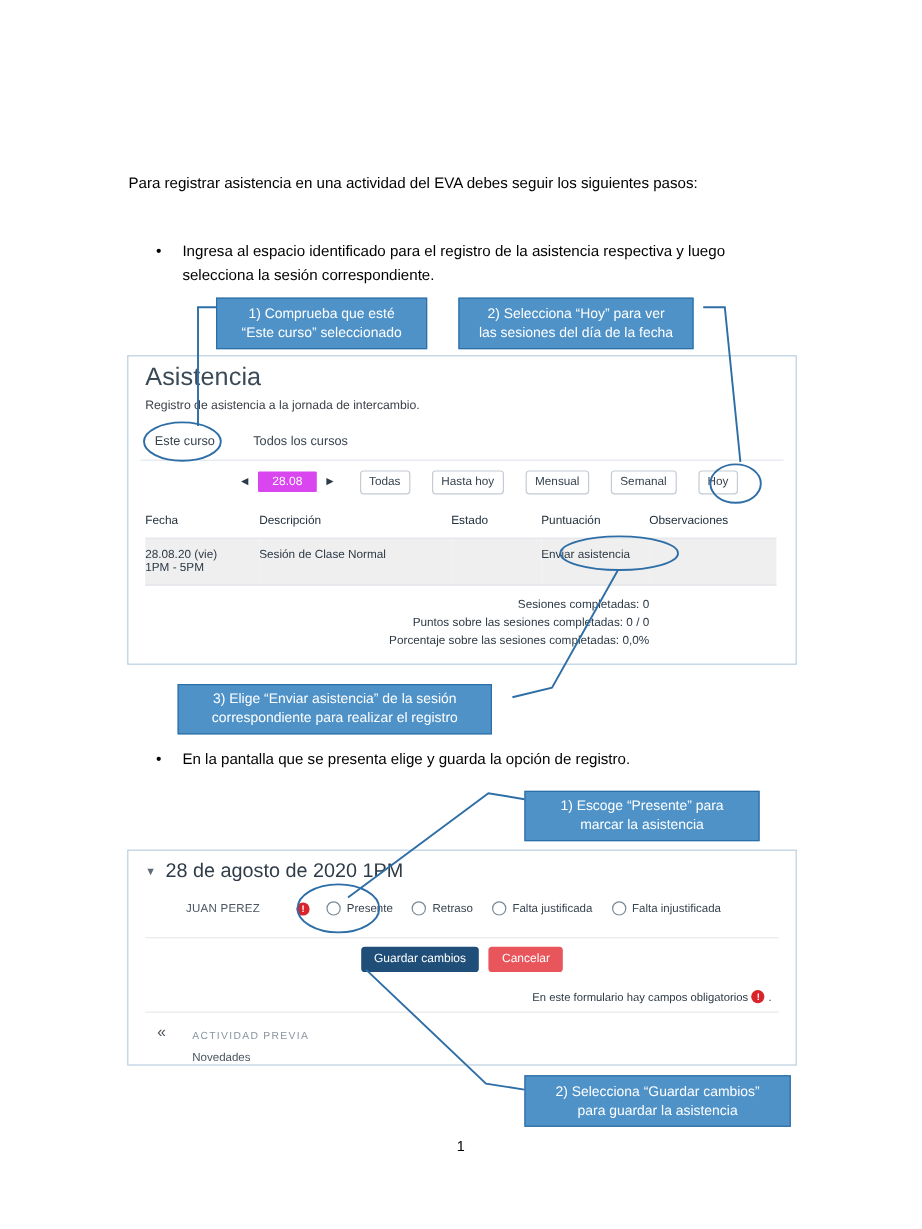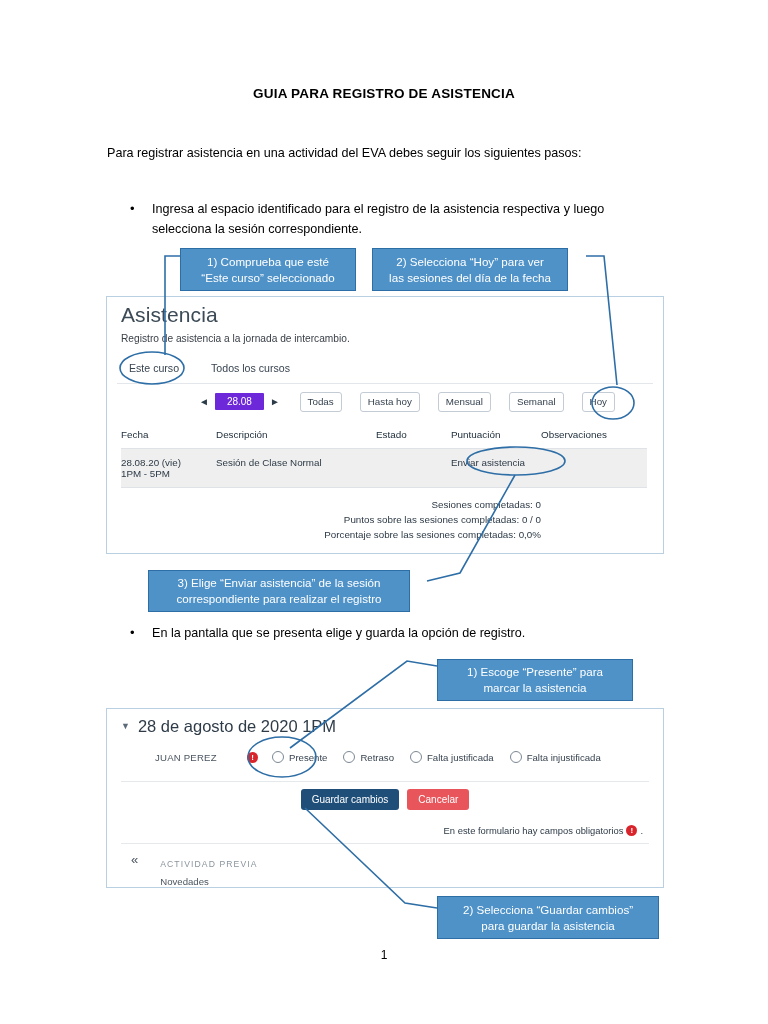--- a/index.html
+++ b/index.html
@@ -73,21 +73,21 @@
     color: #ffffff;
     font-size: 11.6px;
     line-height: 1.34;
     text-align: center;
     display: flex;
     align-items: center;
     justify-content: center;
     padding: 3px 6px;
   }
   #callout-1 { left: 180px; top: 248px; width: 176px; height: 43px; }
-  #callout-2 { left: 372px; top: 248px; width: 196px; height: 43px; }
+  #callout-2 { left: 382px; top: 248px; width: 196px; height: 43px; }
   #callout-3 { left: 148px; top: 570px; width: 262px; height: 42px; }
   #callout-4 { left: 437px; top: 659px; width: 196px; height: 42px; }
   #callout-5 { left: 437px; top: 896px; width: 222px; height: 43px; }
 
   
   .shot {
     position: absolute;
     box-sizing: border-box;
     background: #ffffff;
     border: 1px solid #b9cfe2;
@@ -131,21 +131,21 @@
   .date-nav {
     position: absolute;
     left: 92px; top: 96px;
     display: flex;
     align-items: center;
     gap: 6px;
     font-size: 10px;
   }
   .date-nav .arrow { color: #2b3b48; font-size: 10px; }
   .date-pill {
-    background: #6d28d9;
+    background: #d946ef;
     color: #ffffff;
     padding: 3px 12px;
     font-size: 10px;
     border-radius: 1px;
   }
 
   .filter-group {
     position: absolute;
     right: 48px; top: 95px;
     display: flex;
@@ -323,21 +323,20 @@
     left: 0; top: 0;
     width: 768px; height: 1024px;
     pointer-events: none;
   }
 </style>
 </head>
 <body>
 
 <div class="page">
 
-  <div class="doc-title">GUIA PARA REGISTRO DE ASISTENCIA</div>
   <div class="doc-intro">Para registrar asistencia en una actividad del EVA debes seguir los siguientes pasos:</div>
 
   <div class="bullet-row" id="bullet-1">
     <span class="dot">•</span>
     <span class="btext">Ingresa al espacio identificado para el registro de la asistencia respectiva y luego selecciona la sesión correspondiente.</span>
   </div>
 
   <div class="bullet-row" id="bullet-2">
     <span class="dot">•</span>
     <span class="btext">En la pantalla que se presenta elige y guarda la opción de registro.</span>

